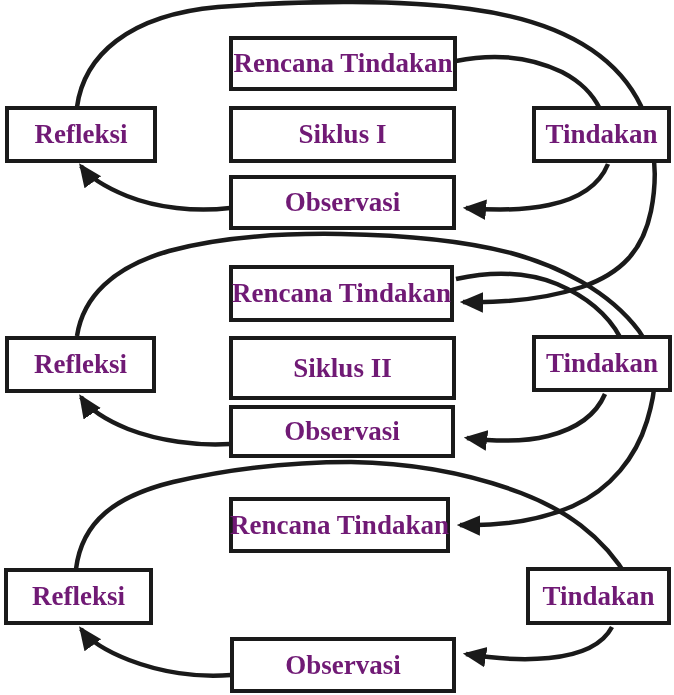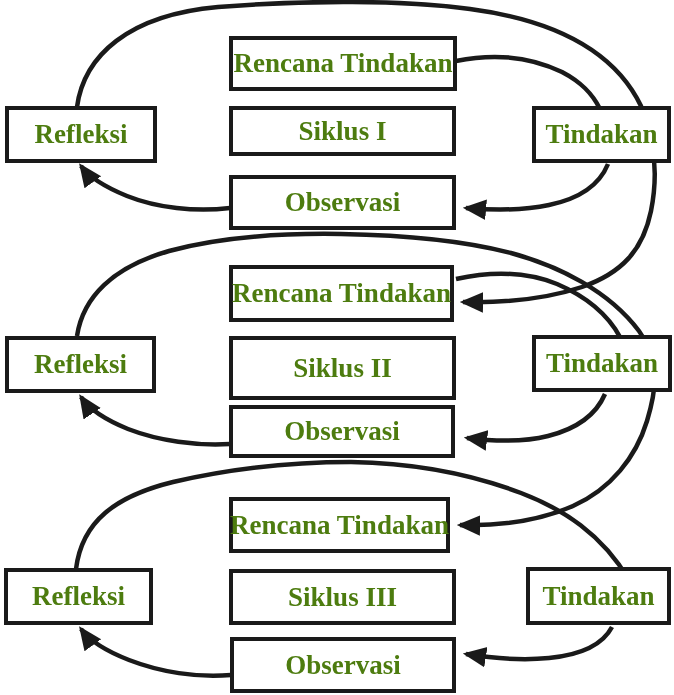--- a/index.html
+++ b/index.html
@@ -4,28 +4,28 @@
 <style>
   html,body{margin:0;padding:0;background:#ffffff;}
   #stage{
     position:relative;width:674px;height:695px;background:#ffffff;
     font-family:"Liberation Serif", serif;overflow:hidden;
     outline:1px solid #d9d9d9;
   }
   #arrows{position:absolute;left:0;top:0;z-index:0;}
   .box{
     position:absolute;z-index:1;box-sizing:border-box;
-    background:#ffffff;border:4px solid #1a1a1a;color:#4d7c0f;
+    background:#ffffff;border:4px solid #1a1a1a;color:#701a75;
     display:flex;align-items:center;justify-content:center;
     font-weight:bold;font-size:27px;line-height:1;white-space:nowrap;
   }
   
   .b-rencana1  {left:229px;top:36px; width:228px;height:55px;}
   .b-refleksi1 {left:5px;  top:106px;width:152px;height:57px;}
-  .b-siklus1   {left:229px;top:106px;width:227px;height:50px;}
+  .b-siklus1   {left:229px;top:106px;width:227px;height:57px;}
   .b-tindakan1 {left:532px;top:106px;width:139px;height:57px;}
   .b-observasi1{left:229px;top:175px;width:227px;height:55px;}
   
   .b-rencana2  {left:229px;top:265px;width:225px;height:57px;}
   .b-refleksi2 {left:5px;  top:336px;width:151px;height:57px;}
   .b-siklus2   {left:229px;top:336px;width:227px;height:64px;}
   .b-tindakan2 {left:532px;top:335px;width:140px;height:57px;}
   .b-observasi2{left:229px;top:405px;width:226px;height:53px;}
   
   .b-rencana3  {left:229px;top:497px;width:221px;height:56px;}
@@ -69,17 +69,16 @@
   <div class="box b-observasi1">Observasi</div>
 
   <div class="box b-rencana2">Rencana Tindakan</div>
   <div class="box b-refleksi2">Refleksi</div>
   <div class="box b-siklus2">Siklus II</div>
   <div class="box b-tindakan2">Tindakan</div>
   <div class="box b-observasi2">Observasi</div>
 
   <div class="box b-rencana3">Rencana Tindakan</div>
   <div class="box b-refleksi3">Refleksi</div>
-  <div class="box b-siklus3">Siklus III</div>
   <div class="box b-tindakan3">Tindakan</div>
   <div class="box b-observasi3">Observasi</div>
 
 </div>
 
 </body></html>

